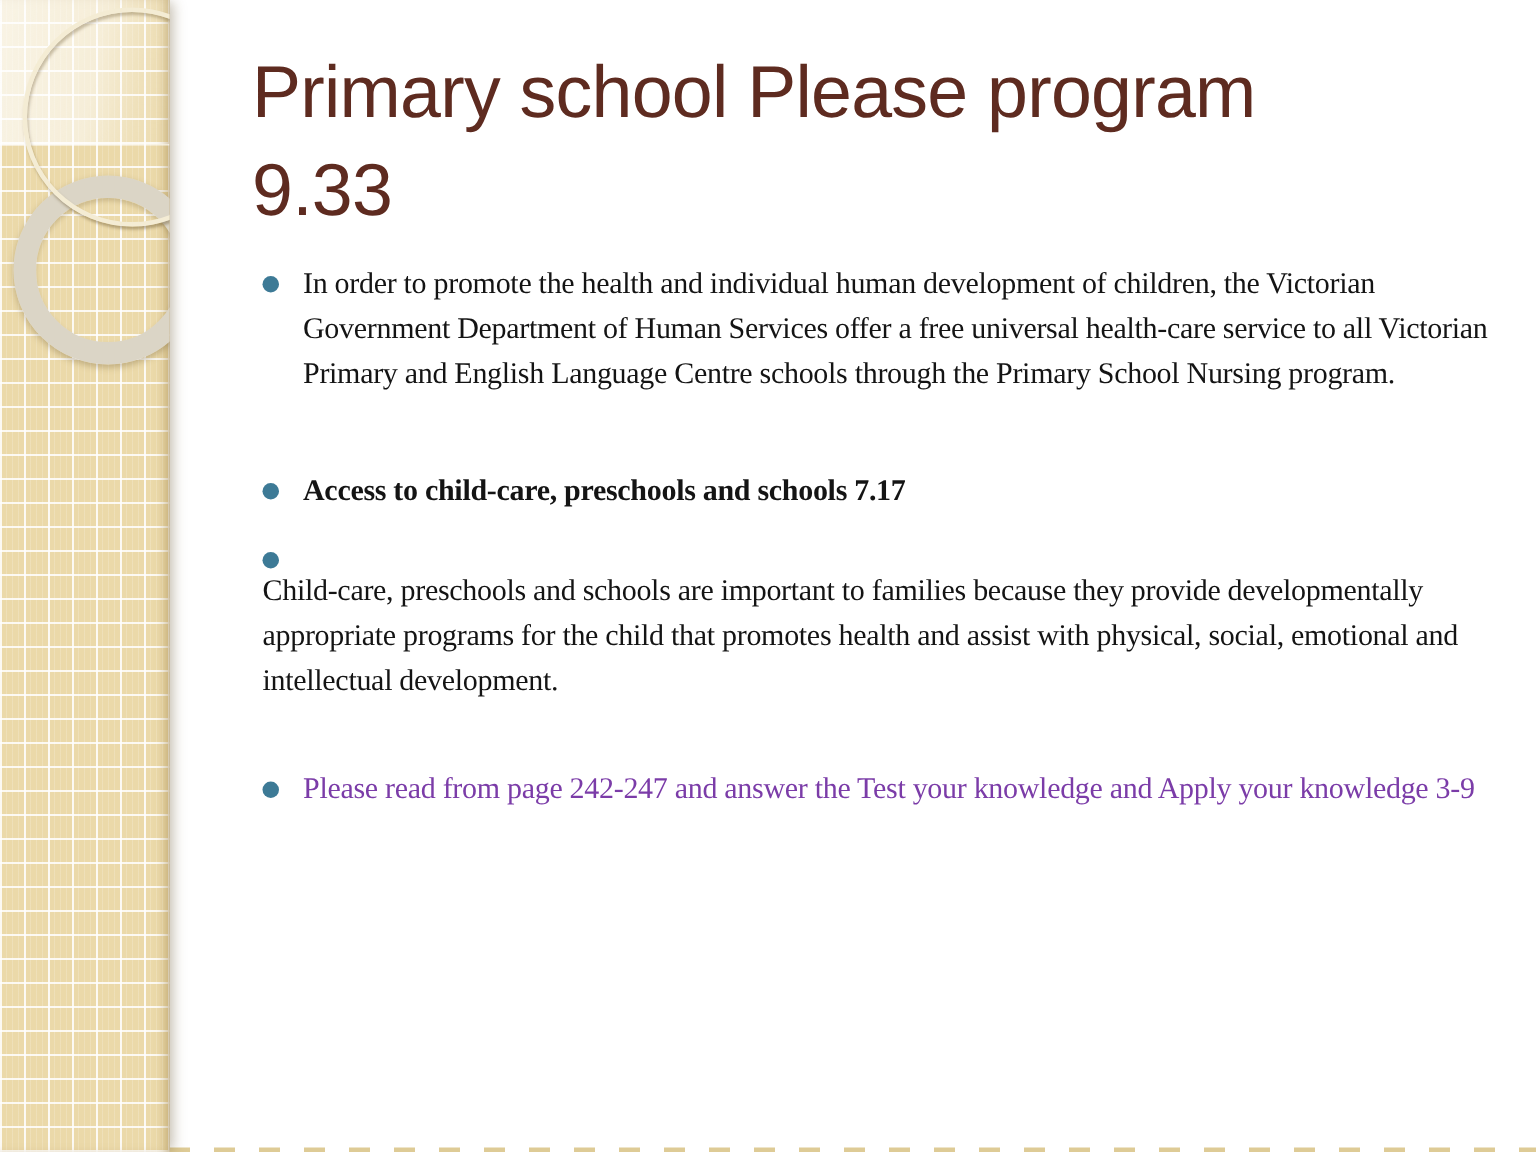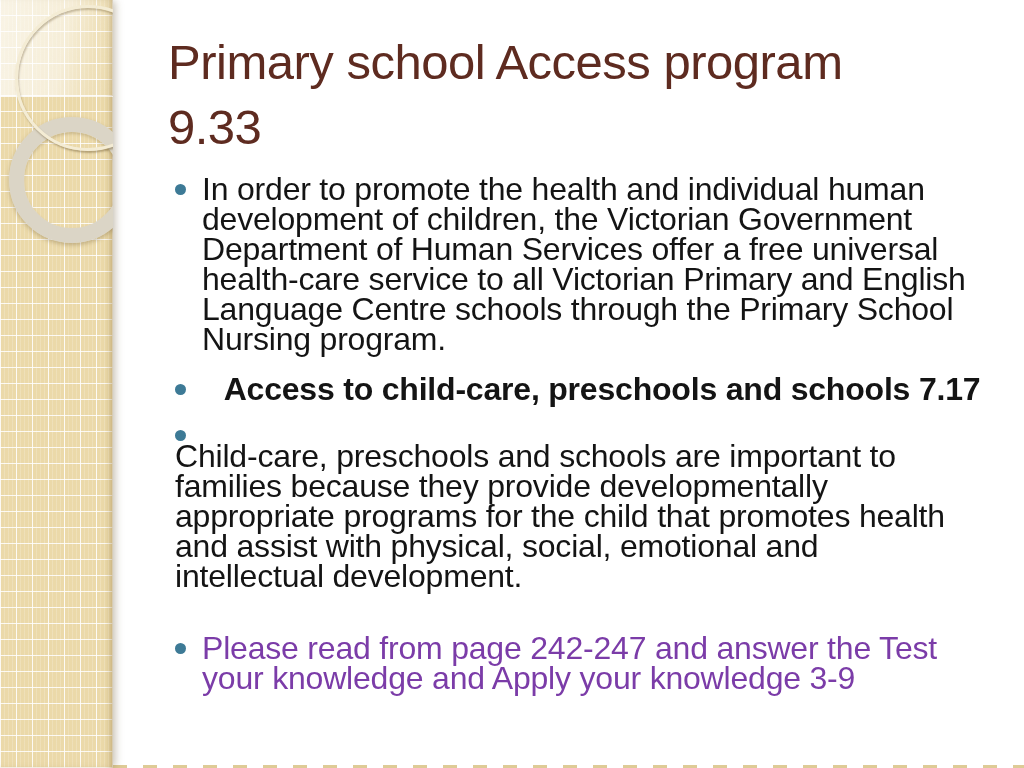--- a/index.html
+++ b/index.html
@@ -96,46 +96,47 @@
     flex: none;
     width: 11px;
     height: 11px;
     border-radius: 50%;
     background: #3D7A96;
     margin: 10px 16px 0 0;
   }
   .b-text {
     margin: 0;
     width: 800px;
-    font-size: 32px;
+    font-size: 20px;
     line-height: 30px;
     color: #141414;
     letter-spacing: -0.2px;
+    font-family: Liberation Serif, serif;
   }
-  .b-item.gap-large { margin-top: 20px; text-align: center; }
+  .b-item.gap-large { margin-top: 48px; }
   .b-item.gap-small { margin-top: 16px; flex-direction: column; }
   .b-item.gap-note  { margin-top: 42px; }
   .b-item.is-bold .b-text { font-weight: 700; }
   .b-item.is-note .b-text { color: #7B3CA8; }
 </style>
 </head>
 <body>
 
 <div class="slide">
 
   <aside class="sidebar">
     <div class="sb-light"></div>
     <div class="ring"></div>
     <div class="circle-outline"></div>
   </aside>
 
   <div class="content">
 
     <h1 class="title">
-      <span class="t-line">Primary school Access program</span>
+      <span class="t-line">Primary school Please program</span>
       <span class="t-line">9.33</span>
     </h1>
 
     <div class="bullets">
 
       <div class="b-item">
         <span class="dot"></span>
         <p class="b-text">In order to promote the health and individual human development of children, the Victorian Government Department of Human Services offer a free universal health-care service to all Victorian Primary and English Language Centre schools through the Primary School Nursing program.</p>
       </div>
 

